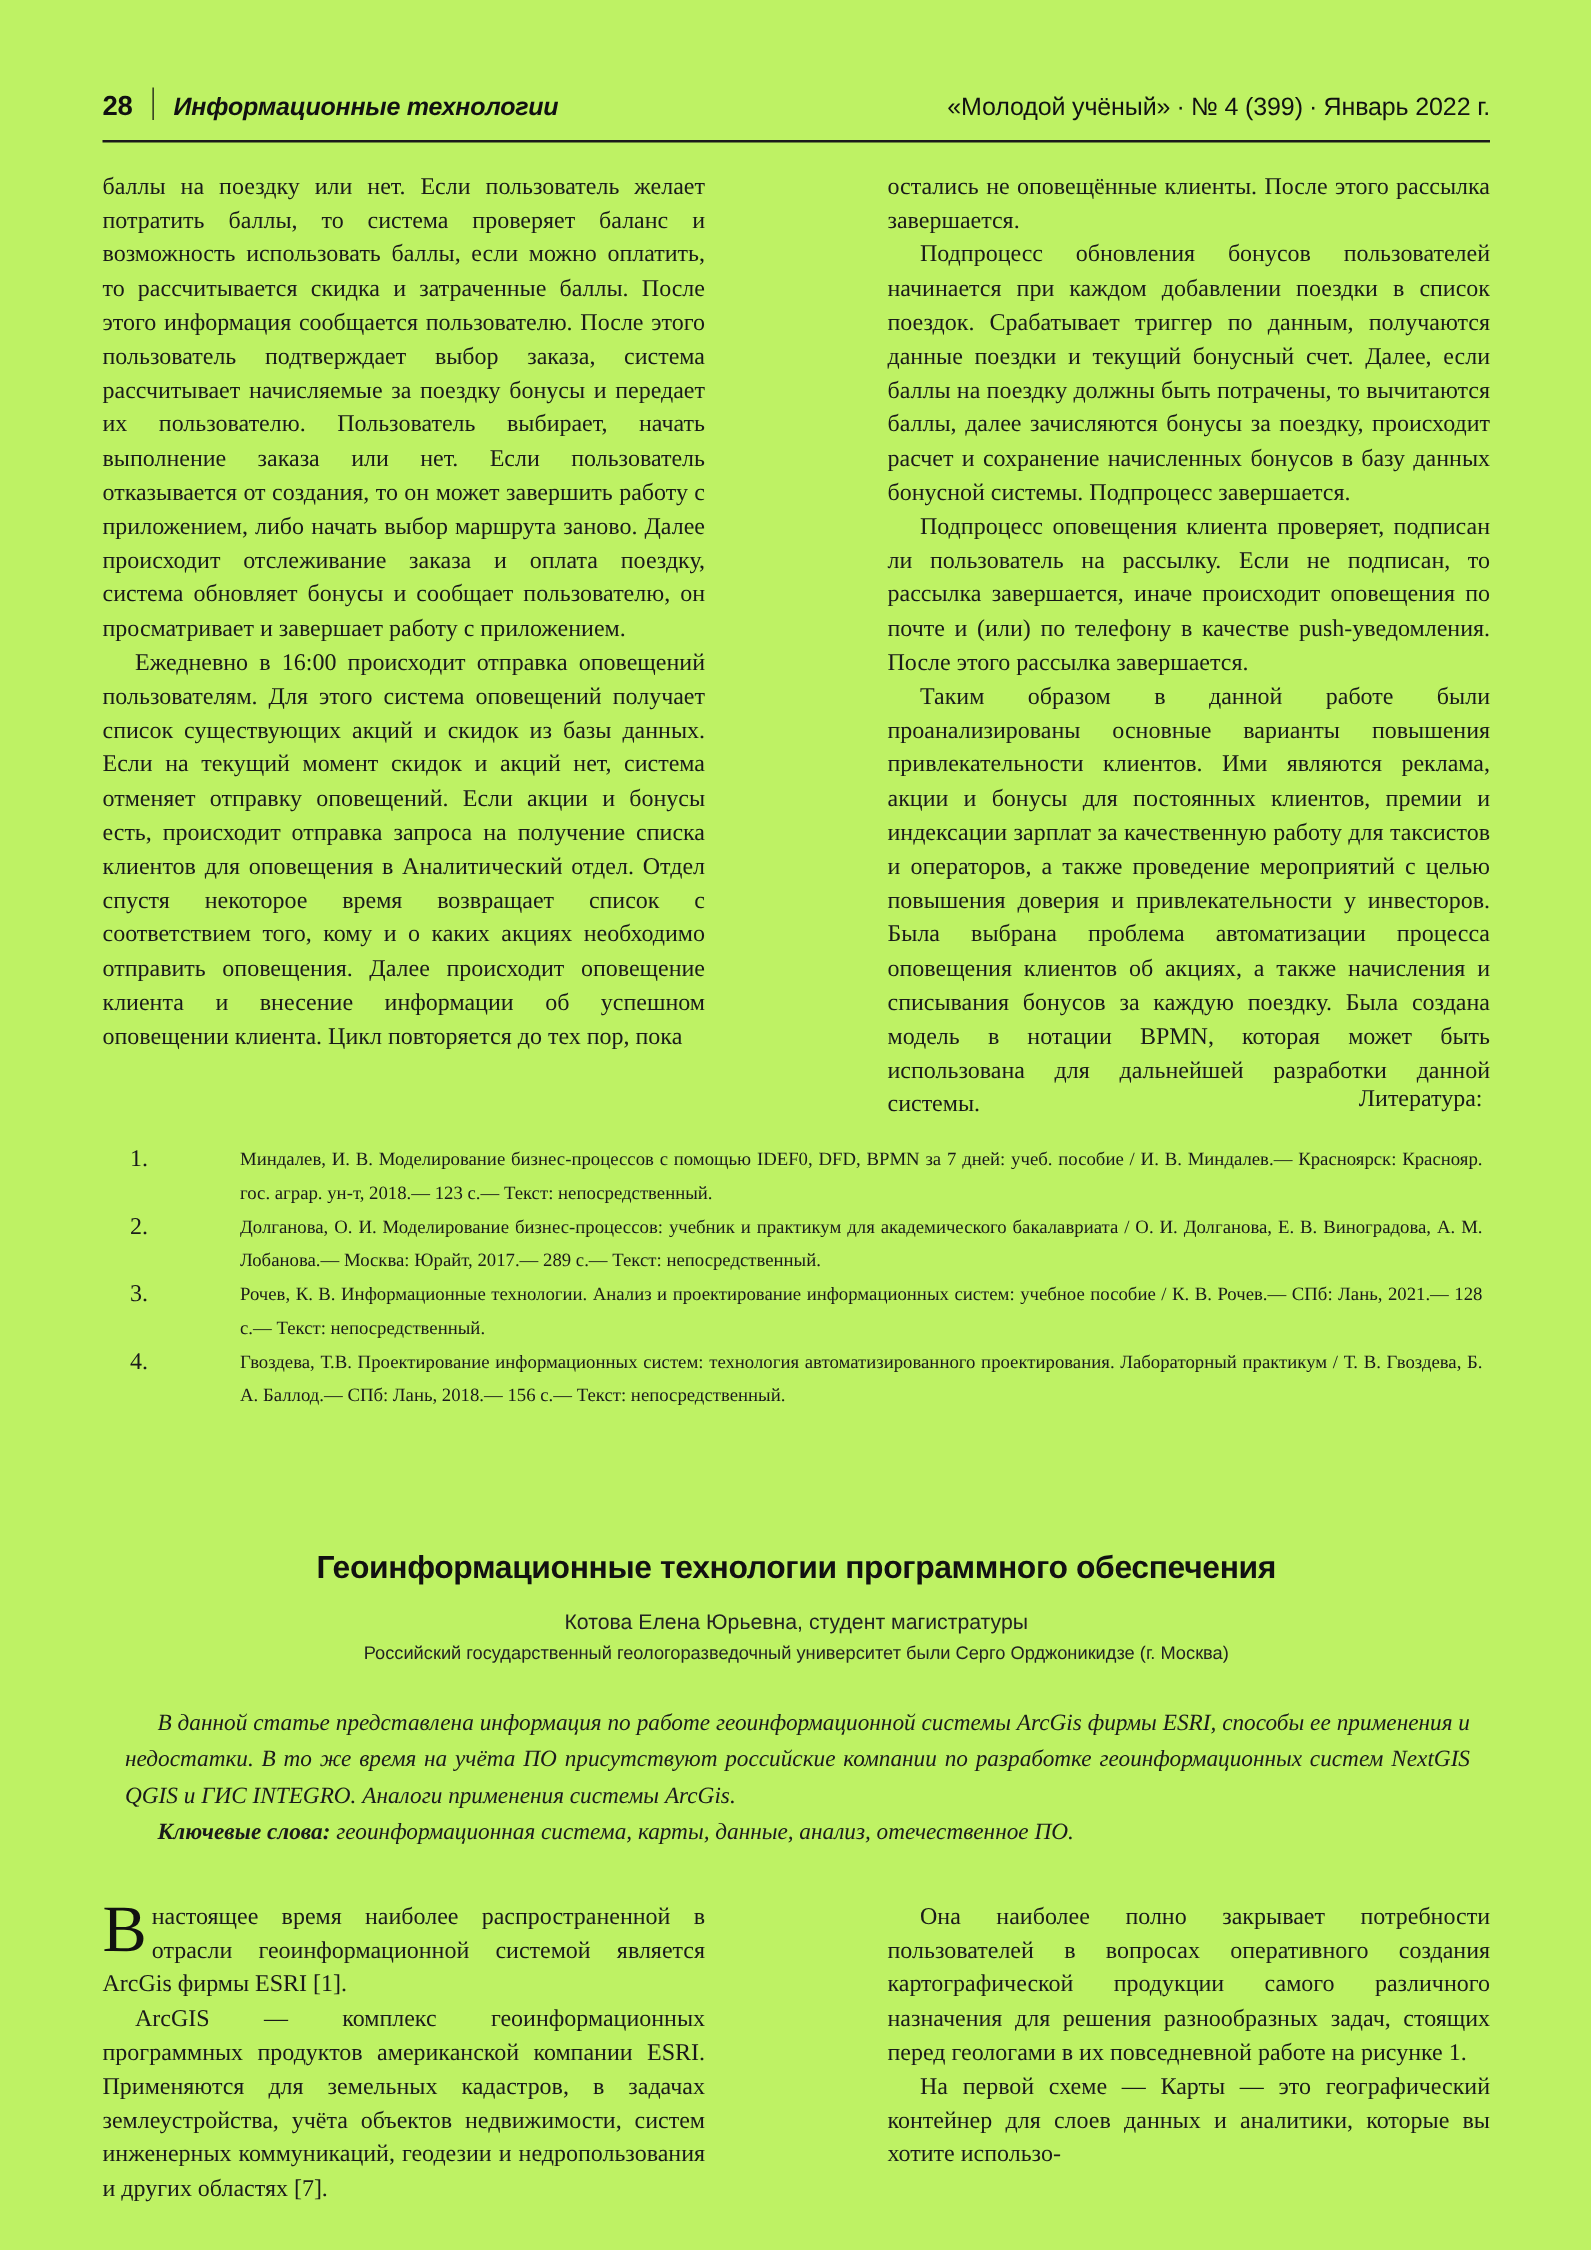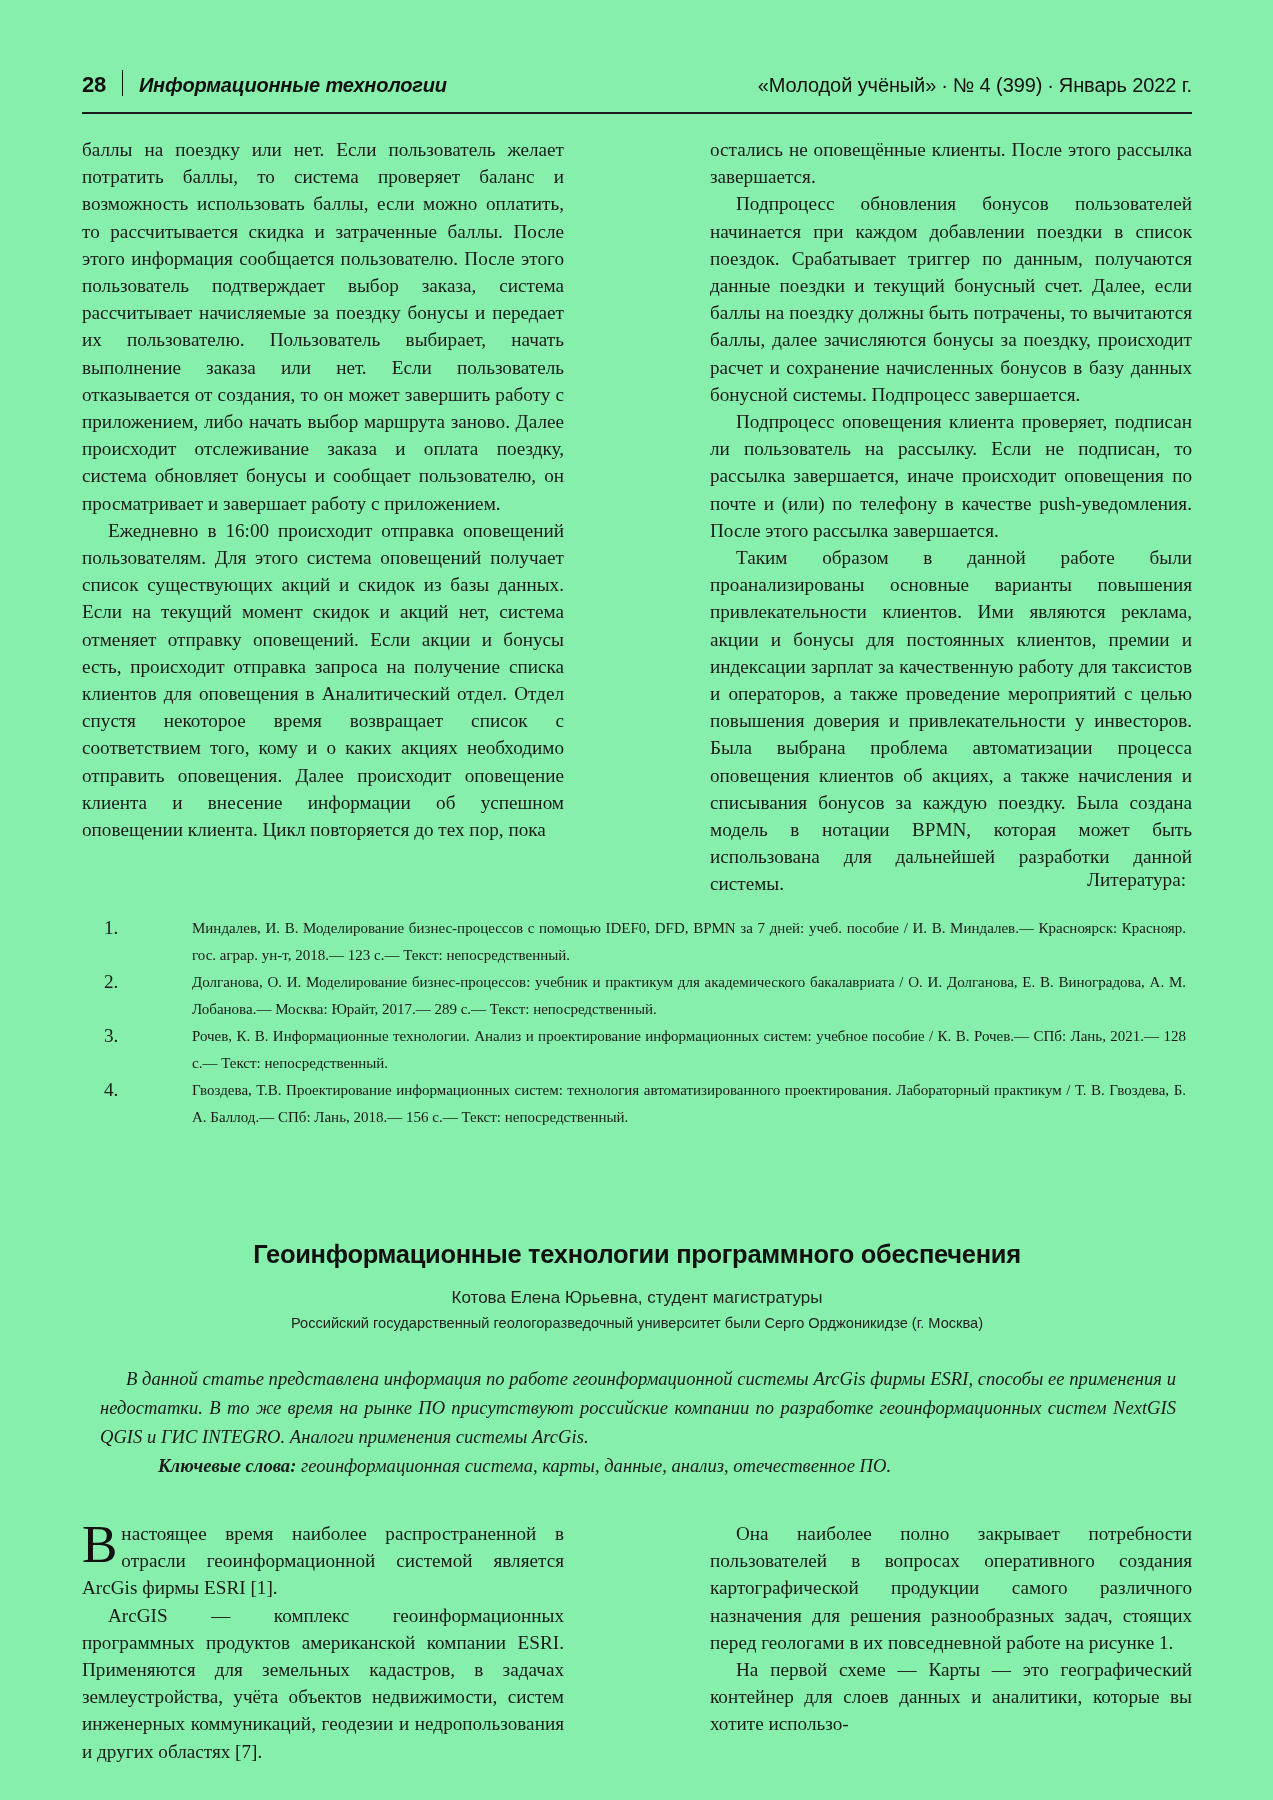--- a/index.html
+++ b/index.html
@@ -13,21 +13,21 @@
     font-family: "Liberation Serif", "DejaVu Serif", serif;
     color: #1a1a1a;
     position: relative;
     overflow: hidden;
   }
   .page {
     position: absolute;
     left: 0; top: 0;
     width: 1273px;
     height: 1800px;
-    background: #86efac;
+    background: #bef264;
   }
 
   
   .running-head {
     position: absolute;
     left: 82px;
     top: 66px;
     width: 1110px;
     height: 38px;
     display: flex;
@@ -181,21 +181,21 @@
     position: absolute;
     left: 100px;
     top: 1364px;
     width: 1076px;
     font-style: italic;
     font-size: 18.6px;
     line-height: 29px;
     text-align: justify;
   }
   .abstract p { margin: 0; text-indent: 26px; }
-  .kw-label { font-weight: 700; font-style: italic; margin-left: 32px; }
+  .kw-label { font-weight: 700; font-style: italic; }
 
   
   #article2-cols { left: 82px; top: 1520px; width: 1110px; }
   #article2-cols .body-text p { line-height: 27.2px; }
 
   .dropcap-para {
     position: relative;
     text-indent: 0 !important;
   }
   .dropcap {
@@ -257,21 +257,21 @@
         <span class="ref-text">Гвоздева, Т.В. Проектирование информационных систем: технология автоматизированного проектирования. Лабораторный практикум / Т. В. Гвоздева, Б. А. Баллод.— СПб: Лань, 2018.— 156 с.— Текст: непосредственный.</span>
       </li>
     </ol>
   </div>
 
   <div class="article2-title">Геоинформационные технологии программного обеспечения</div>
   <div class="article2-author">Котова Елена Юрьевна, студент магистратуры</div>
   <div class="article2-affil">Российский государственный геологоразведочный университет были Серго Орджоникидзе (г. Москва)</div>
 
   <div class="abstract">
-    <p>В данной статье представлена информация по работе геоинформационной системы ArcGis фирмы ESRI, способы ее применения и недостатки. В то же время на рынке ПО присутствуют российские компании по разработке геоинформационных систем NextGIS QGIS и ГИС INTEGRO. Аналоги применения системы ArcGis.</p>
+    <p>В данной статье представлена информация по работе геоинформационной системы ArcGis фирмы ESRI, способы ее применения и недостатки. В то же время на учёта ПО присутствуют российские компании по разработке геоинформационных систем NextGIS QGIS и ГИС INTEGRO. Аналоги применения системы ArcGis.</p>
     <p><span class="kw-label">Ключевые слова:</span> <span>геоинформационная система, карты, данные, анализ, отечественное ПО.</span></p>
   </div>
 
   <div class="cols" id="article2-cols">
     <div class="col body-text">
       <p class="dropcap-para"><span class="dropcap">В</span><span>настоящее время наиболее распространенной в отрасли геоинформационной системой является ArcGis фирмы ESRI [1].</span></p>
       <p>ArcGIS — комплекс геоинформационных программных продуктов американской компании ESRI. Применяются для земельных кадастров, в задачах землеустройства, учёта объектов недвижимости, систем инженерных коммуникаций, геодезии и недропользования и других областях [7].</p>
     </div>
     <div class="col body-text">
       <p>Она наиболее полно закрывает потребности пользователей в вопросах оперативного создания картографической продукции самого различного назначения для решения разнообразных задач, стоящих перед геологами в их повседневной работе на рисунке 1.</p>

